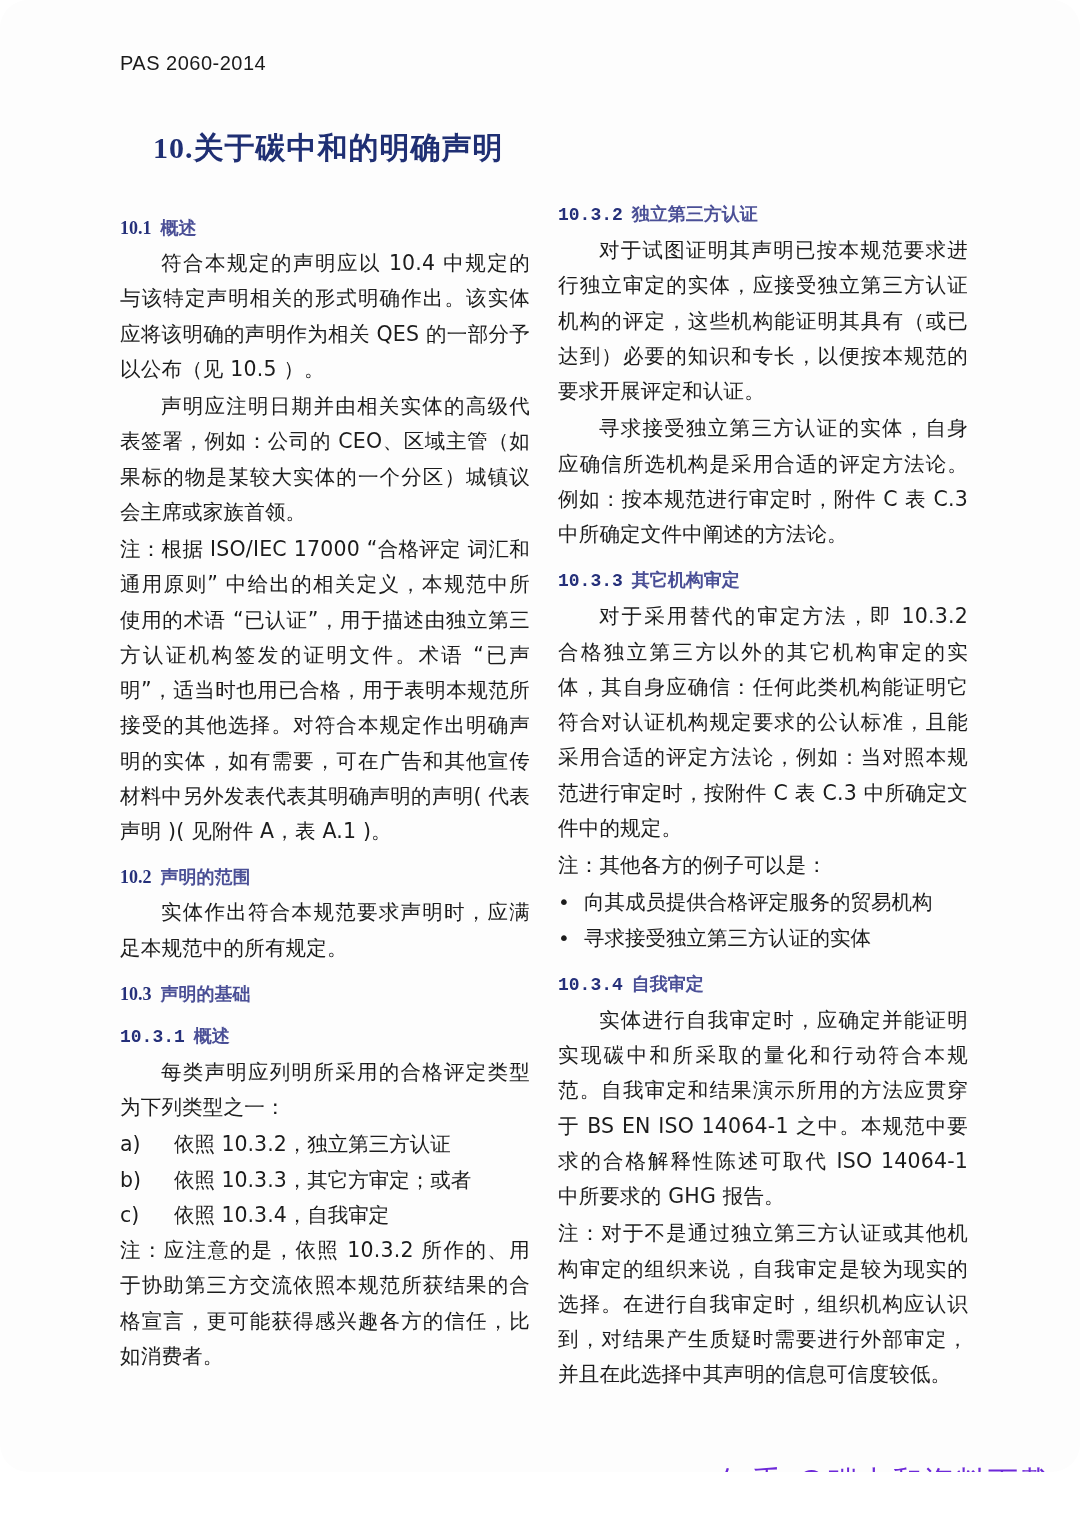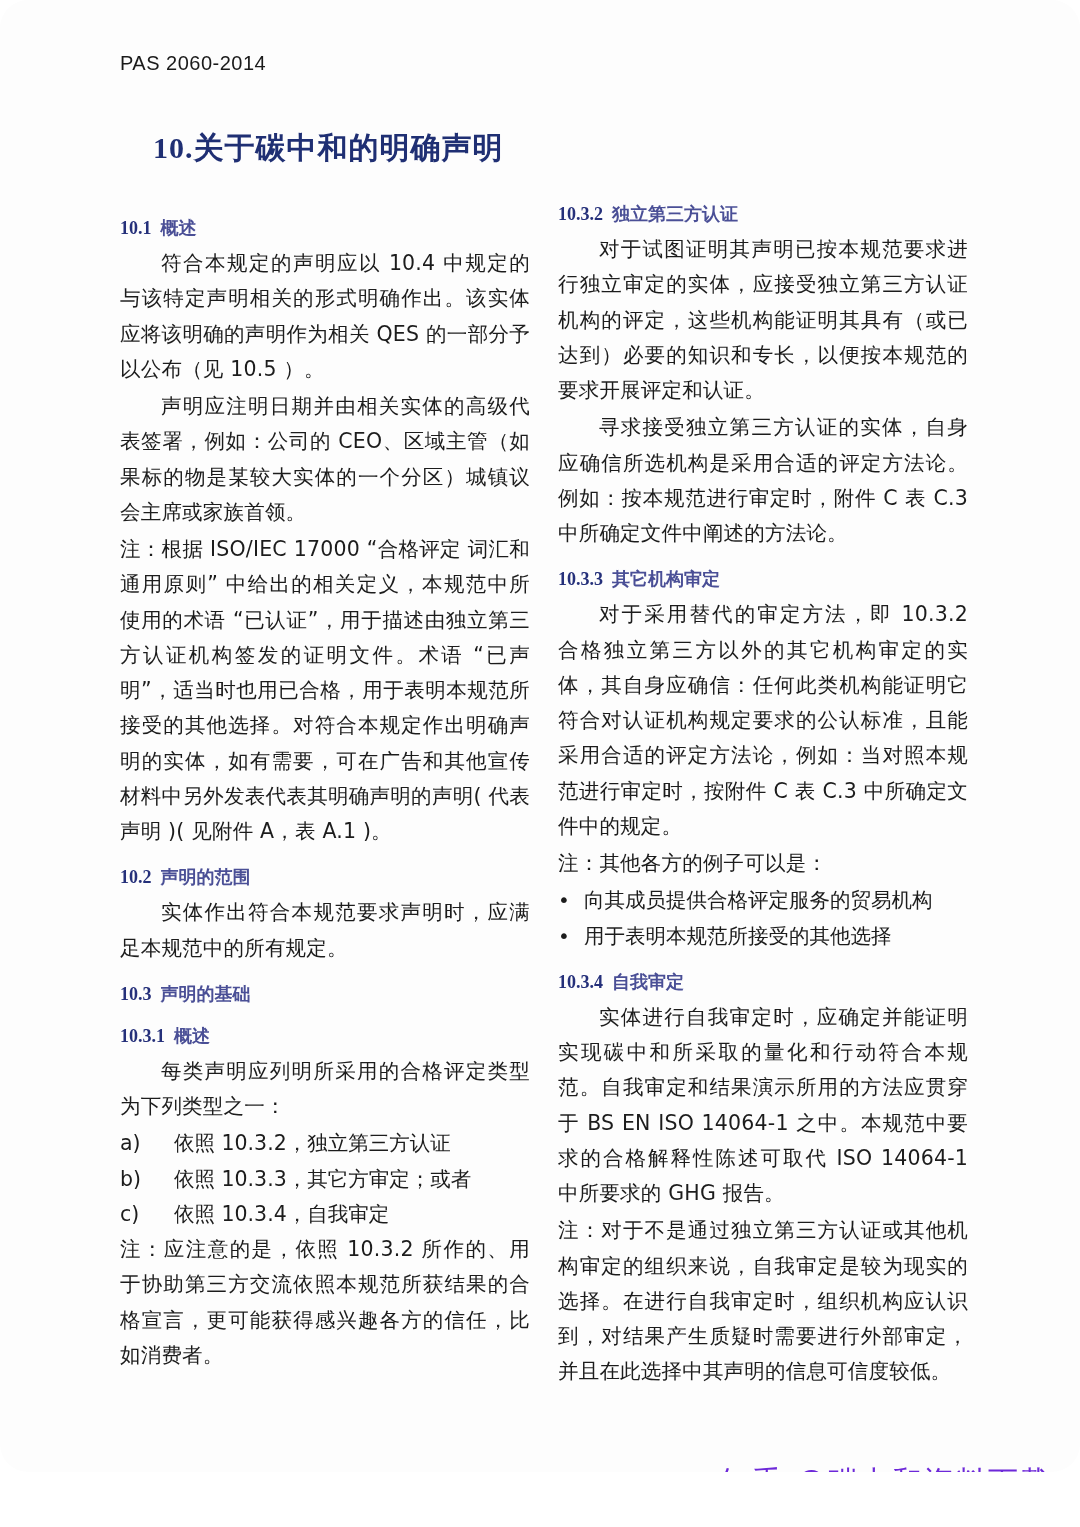--- a/index.html
+++ b/index.html
@@ -72,21 +72,21 @@
     font-family: "Liberation Serif", "DejaVu Serif", serif;
     color: #25307a;
     font-weight: bold;
   }
   .h2 .txt, .h3 .txt {
     font-family: "DejaVu Sans", "Liberation Sans", sans-serif;
     color: #4a4f96;
     margin-left: 9px;
     font-weight: bold;
   }
-  .h3 .num { font-family: Liberation Serif, serif; }
+  .h3 .num { font-family: Liberation Mono, monospace; }
 
   
   p.body {
     margin: 0 0 2px 0;
     font-size: 20.5px;
     line-height: 1.72;
     color: #1c1c1c;
     text-align: justify;
     text-justify: inter-ideograph;
     font-family: "DejaVu Sans", "Liberation Sans", sans-serif;
@@ -215,21 +215,21 @@
       </div>
       <p class="body indent">对于采用替代的审定方法，即 10.3.2 合格独立第三方以外的其它机构审定的实体，其自身应确信：任何此类机构能证明它符合对认证机构规定要求的公认标准，且能采用合适的评定方法论，例如：当对照本规范进行审定时，按附件 C 表 C.3 中所确定文件中的规定。</p>
       <p class="body note">注：其他各方的例子可以是：</p>
 
       <div class="bullet-item">
         <span class="dot">•</span>
         <span class="content">向其成员提供合格评定服务的贸易机构</span>
       </div>
       <div class="bullet-item">
         <span class="dot">•</span>
-        <span class="content">用于表明本规范所接受的其他选择</span>
+        <span class="content">寻求接受独立第三方认证的实体</span>
       </div>
 
       <div class="h3">
         <span class="num">10.3.4</span><span class="txt">自我审定</span>
       </div>
       <p class="body indent">实体进行自我审定时，应确定并能证明实现碳中和所采取的量化和行动符合本规范。自我审定和结果演示所用的方法应贯穿于 BS EN ISO 14064-1 之中。本规范中要求的合格解释性陈述可取代 ISO 14064-1 中所要求的 GHG 报告。</p>
       <p class="body note">注：对于不是通过独立第三方认证或其他机构审定的组织来说，自我审定是较为现实的选择。在进行自我审定时，组织机构应认识到，对结果产生质疑时需要进行外部审定，并且在此选择中其声明的信息可信度较低。</p>
     </div>
   </div>
 

